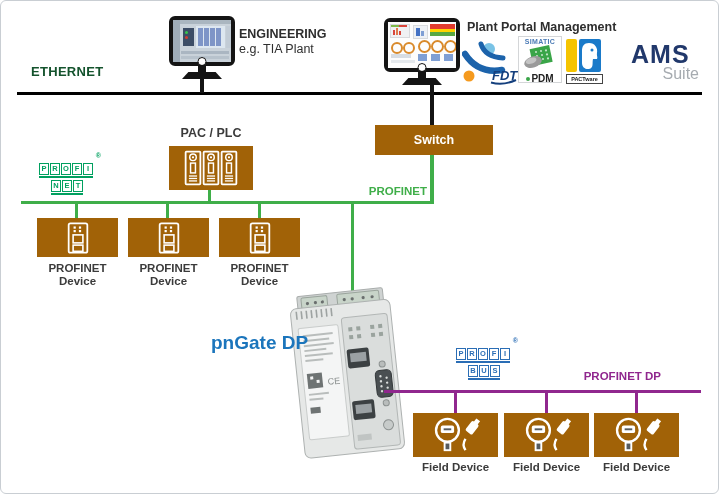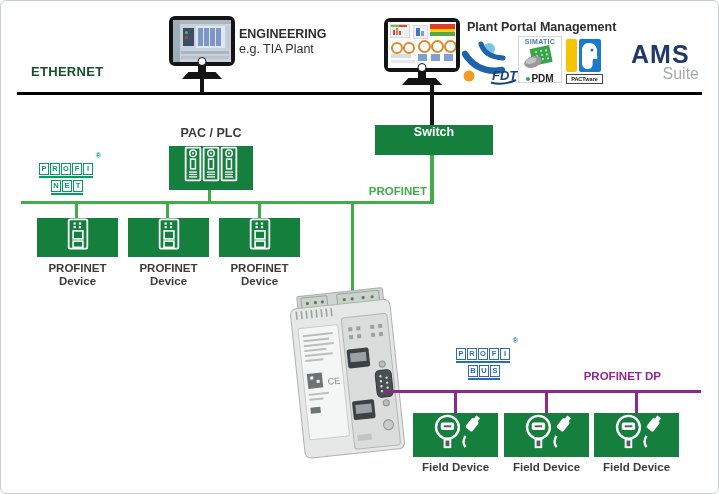--- a/index.html
+++ b/index.html
@@ -1,21 +1,21 @@
 <!DOCTYPE html>
 <html><head>
 <meta charset="utf-8">
 <style>
   html,body{margin:0;padding:0;background:#fff;}
   #stage{position:relative;width:719px;height:494px;background:#ffffff;
          border:1px solid #c9ced3;border-radius:6px;box-sizing:border-box;
          font-family:"Liberation Sans",sans-serif;overflow:hidden;}
   .abs{position:absolute;}
   .bold{font-weight:bold;}
-  .darkbox{background:#15803d;display:flex;align-items:flex-start;justify-content:center;}
+  .darkbox{background:#a16207;display:flex;align-items:center;justify-content:center;}
   .devlabel{font-weight:bold;font-size:11.5px;color:#3b3b3b;text-align:center;line-height:13px;}
   .busline{position:absolute;}
   
   .mon{position:absolute;border:4px solid #141414;border-radius:6px;background:#fff;box-sizing:border-box;}
   .cam{position:absolute;left:50%;bottom:-4px;width:7px;height:7px;border-radius:50%;
        background:#fff;border:1px solid #141414;transform:translateX(-50%);}
   .screen{position:absolute;left:0;top:0;right:0;bottom:0;overflow:hidden;}
   .pole{position:absolute;background:#141414;}
   .base{position:absolute;background:#141414;clip-path:polygon(16% 0,84% 0,100% 100%,0 100%);}
   
@@ -329,20 +329,21 @@
         <circle cx="103" cy="98" r="1.2"></circle>
           <circle cx="103" cy="103" r="1.2"></circle>
           <circle cx="103" cy="108" r="1.2"></circle>
       </g>
       <circle cx="100" cy="123" r="3" fill="#b9bdbc" stroke="#8d9291"></circle>
       <circle cx="100" cy="145" r="5" fill="#c7cbca" stroke="#8d9291"></circle>
       <rect x="68" y="152" width="14" height="6" fill="#c0c4c3"></rect>
     </g>
   </svg>
 
+  <div class="abs bold" style="left:210px;top:331px;font-size:19px;color:#1b75bc;">pnGate DP</div>
 
   <div class="blocklogo blue-logo" style="left:455px;top:347px;">
     <div class="row">
         <span class="tile">P</span>
         <span class="tile">R</span>
         <span class="tile">O</span>
         <span class="tile">F</span>
         <span class="tile">I</span>
       </div>
     <div class="row row2">

